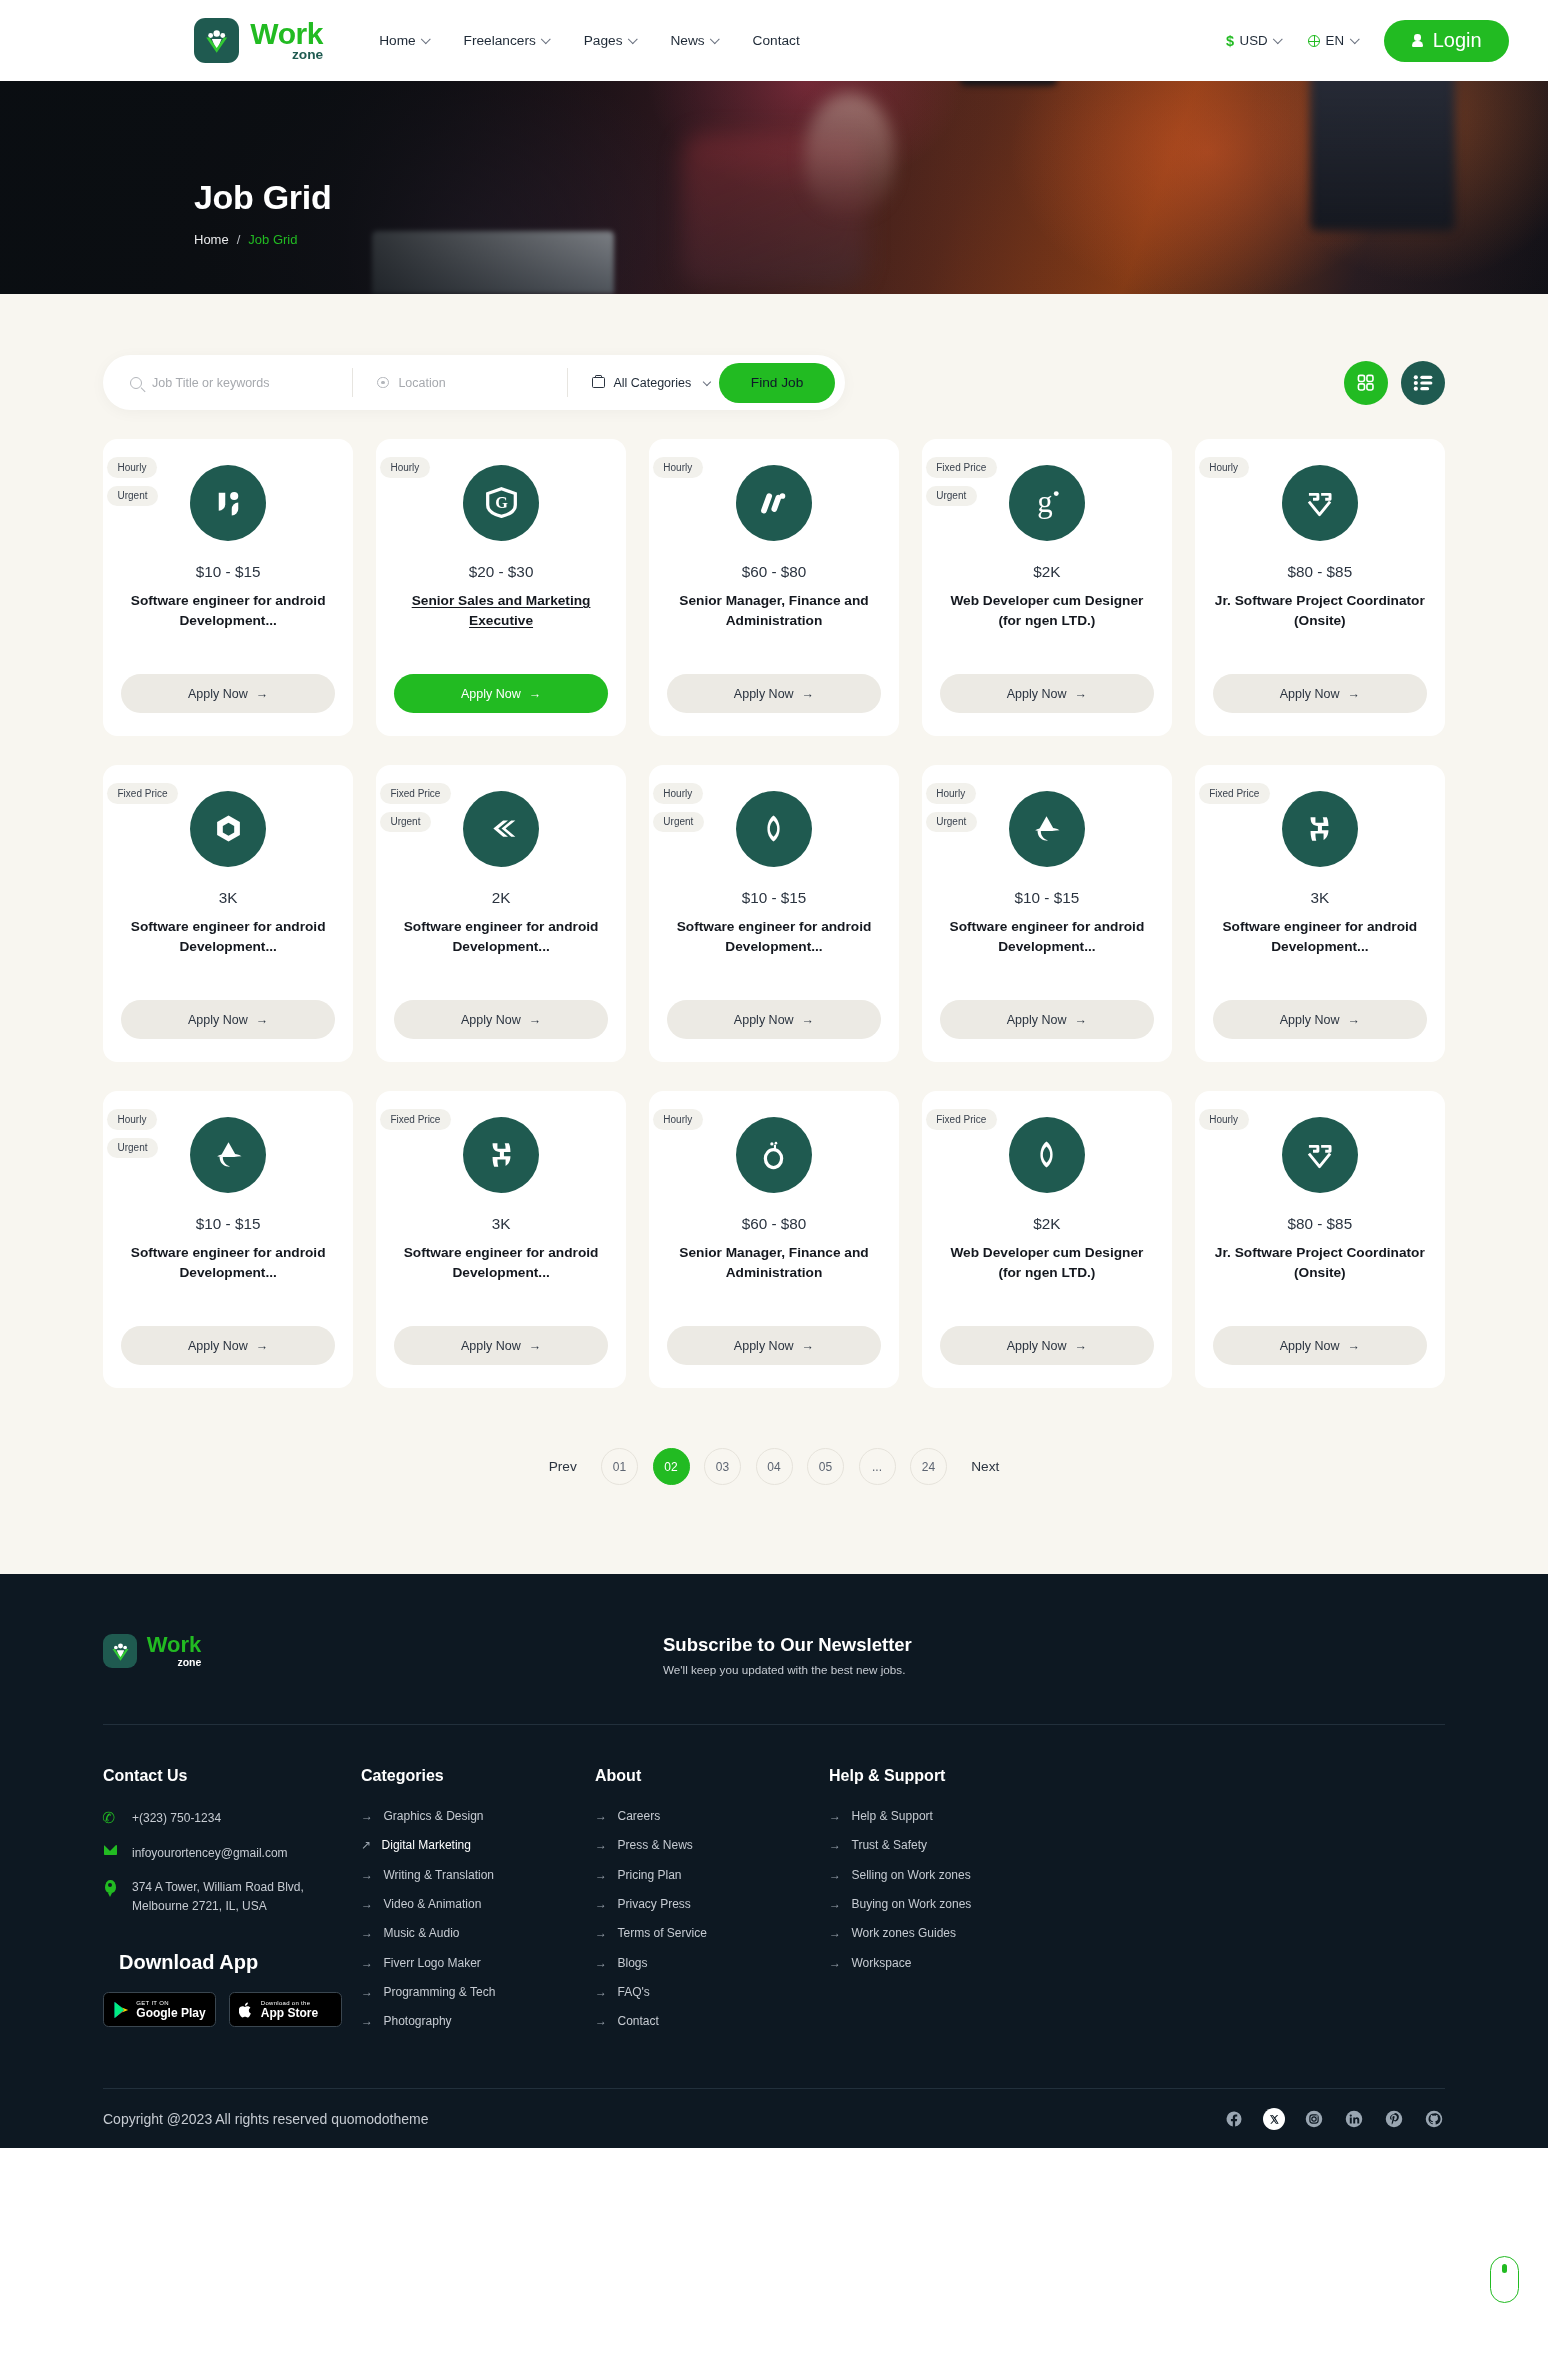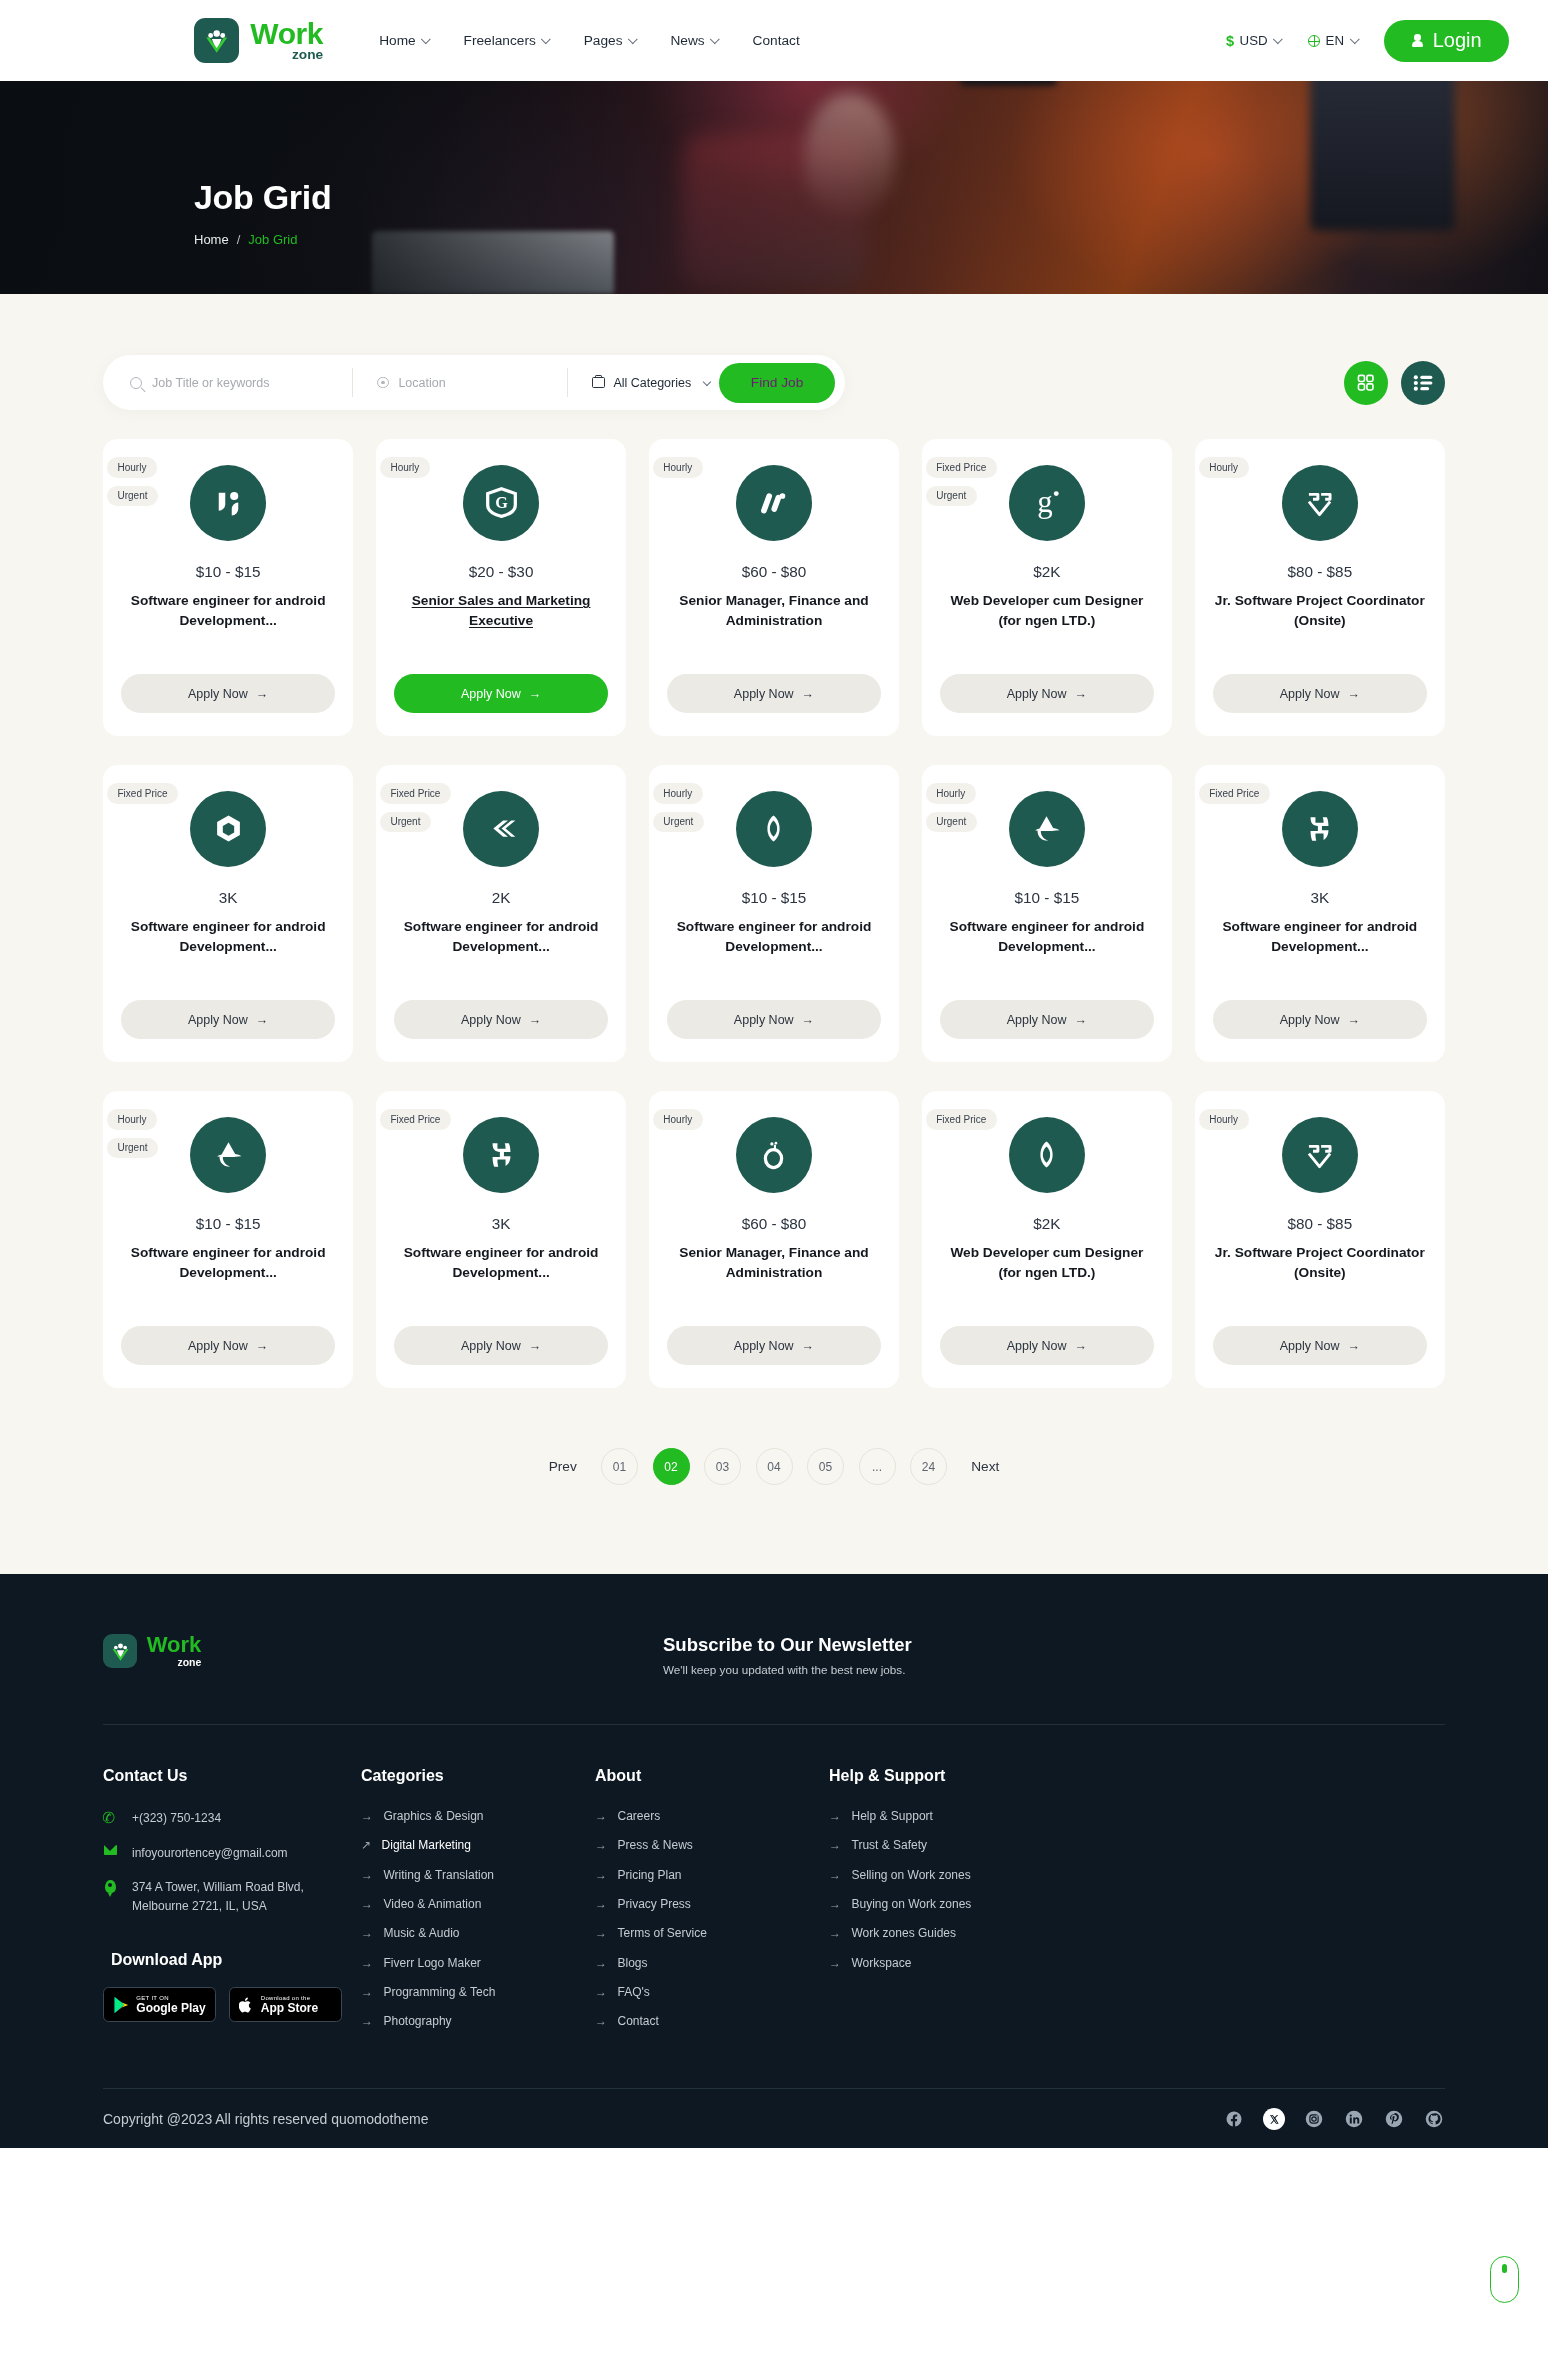--- a/index.html
+++ b/index.html
@@ -112,21 +112,21 @@
   .sfield input::placeholder { color:#a6a9ae; }
   .mag { width:12px; height:12px; border:1.4px solid #b3b6bb; border-radius:50%; position:relative; flex:none;}
   .mag:after { content:""; position:absolute; right:-4px; bottom:-3.2px; width:5.6px; height:1.4px; background:#b3b6bb; transform:rotate(45deg);}
   .pin { width:11.3px; height:11.3px; border:1.4px solid #b3b6bb; border-radius:50%; position:relative; flex:none;}
   .pin:after { content:""; position:absolute; left:50%; top:50%; width:3.2px; height:3.2px; margin:-1.6px 0 0 -1.6px; background:#b3b6bb; border-radius:50%;}
   .folder { width:13px; height:10.5px; border:1.4px solid #2b3440; border-radius:1.6px; position:relative; flex:none;}
   .folder:before { content:""; position:absolute; left:1.6px; top:-3.2px; width:4.8px; height:2.4px; border:1.4px solid #2b3440; border-bottom:none; border-radius:1.6px 1.6px 0 0;}
   .catsel { font-size:12.5px; color:#1f2a37; white-space:nowrap; }
   .caret-sm { width:5.6px; height:5.6px; border-right:1.5px solid #6b7280; border-bottom:1.5px solid #6b7280; transform:rotate(45deg) translateY(-1.6px); display:inline-block; margin-left:4px;}
   .findbtn {
-    margin-left:auto; background:#22bb22; color:#701a75; border:none; border-radius:24px;
+    margin-left:auto; background:#22bb22; color:#0f172a; border:none; border-radius:24px;
     height:40px; padding:0 32px; font-size:13.7px; font-family:inherit; cursor:pointer;
   }
   .viewtoggle { margin-left:auto; display:flex; gap:13px; }
   .vbtn { width:44px; height:44px; border-radius:50%; display:flex; align-items:center; justify-content:center; cursor:pointer;}
   .vbtn.grid { background:#22bb22; }
   .vbtn.list { background:#1f5a50; }
 
   
   .cards { display:grid; grid-template-columns:repeat(5,1fr); gap:22.6px; margin-top:29px; }
   .card {
@@ -191,21 +191,21 @@
   .f-col h4 { font-size:16px; font-weight:bold; margin-bottom:24px; }
   .ci { display:flex; gap:14.5px; align-items:flex-start; margin-bottom:15.3px; font-size:12px; color:#c6cbd2; line-height:1.6;}
   .ci .ico { flex:none; width:14.5px; display:flex; justify-content:center; padding-top:1.6px;}
   .ph { width:11.3px; height:12px; position:relative;}
   .ph:before { content:"✆"; position:absolute; left:-2.4px; top:-4.8px; color:#22bb22; font-size:15.3px; }
   .env { width:13px; height:9.7px; background:#22bb22; position:relative; border-radius:0.8px;}
   .env:before { content:""; position:absolute; left:0; top:0; border-left:6.5px solid transparent; border-right:6.5px solid transparent; border-top:6.5px solid #0d1822;}
   .mk { width:10.5px; height:13.7px; background:#22bb22; border-radius:50% 50% 50% 50%/60% 60% 40% 40%; position:relative;}
   .mk:after { content:""; position:absolute; left:50%; top:3.2px; width:4px; height:4px; margin-left:-2px; background:#0d1822; border-radius:50%;}
   .mk:before { content:""; position:absolute; left:50%; bottom:-3.2px; margin-left:-2.4px; border-left:2.4px solid transparent; border-right:2.4px solid transparent; border-top:4.8px solid #22bb22;}
-  .dl-title { font-size:16px; font-weight:bold; margin:35px 8px 18px; }
+  .dl-title { font-size:20px; font-weight:bold; margin:35px 16px 18px; }
   .stores { display:flex; gap:13px; }
   .store { background:#000; border:0.8px solid #3a4650; border-radius:5.6px; height:35px; width:113px;
            display:flex; align-items:center; gap:7.3px; padding:0 9px; cursor:pointer;}
   .store .txt { line-height:1.05; }
   .store .s1 { font-size:6px; color:#fff; display:block; letter-spacing:0.3px;}
   .store .s2 { font-size:12px; color:#fff; font-weight:bold; display:block;}
   .flink { display:flex; align-items:center; gap:10.5px; margin-bottom:15.3px; font-size:12px; color:#c6cbd2; cursor:pointer;}
   .flink .ar { color:#9aa4ae; font-size:12px; }
   .flink.on { color:#ffffff; }
   .f-bar { border-top:0.8px solid #22303c; margin-top:45px; height:60px; display:flex; align-items:center; }

